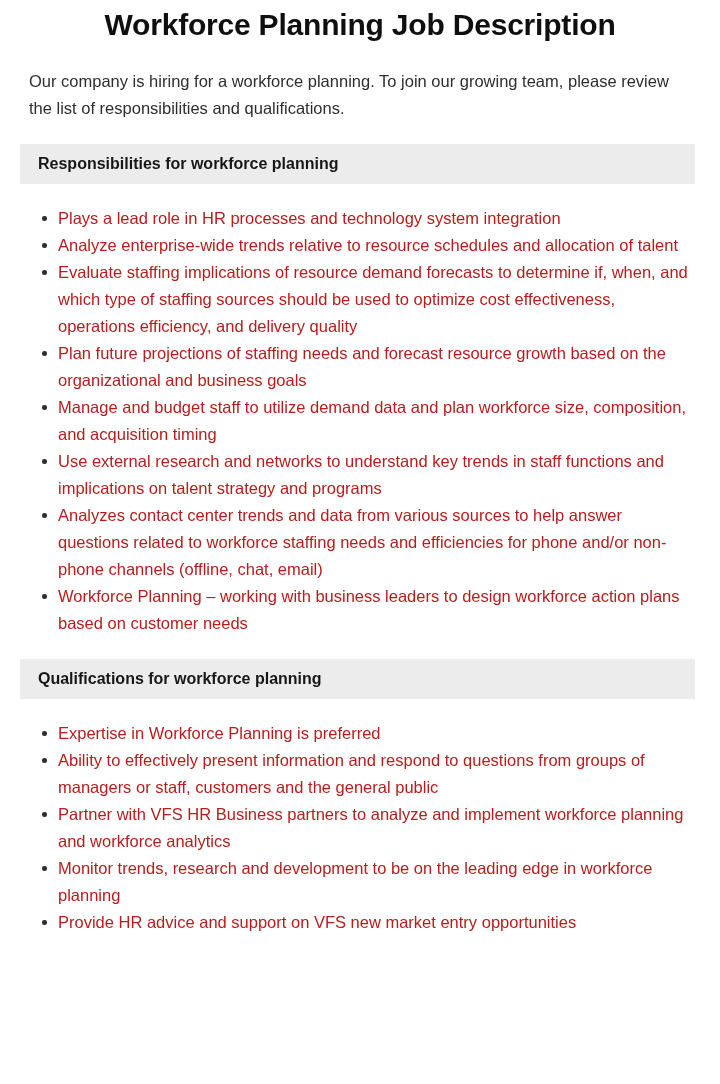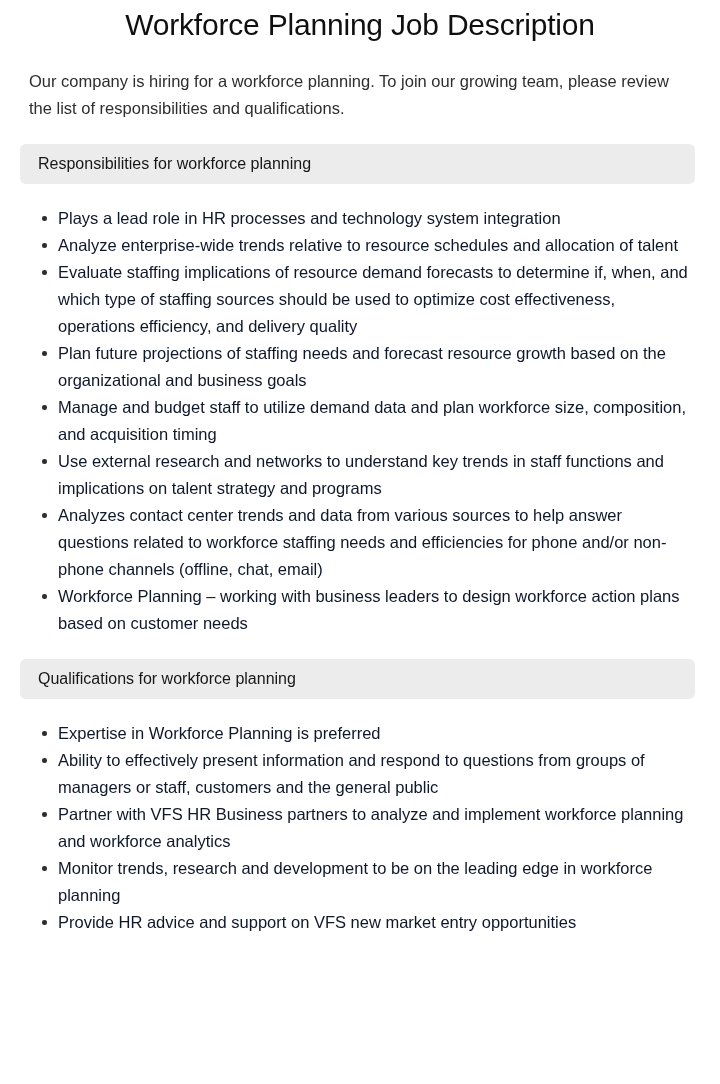--- a/index.html
+++ b/index.html
@@ -20,21 +20,21 @@
   .page {
     width: 720px;
     height: 1084px;
     position: relative;
     background: #ffffff;
     padding: 0;
   }
 
   .doc-title {
     font-size: 30px;
-    font-weight: normal;
+    font-weight: bold;
     text-align: center;
     color: #0f0f0f;
     letter-spacing: -0.2px;
     margin: 0;
     padding: 6px 20px 0 20px;
     line-height: 1.25;
   }
 
   .intro {
     margin: 8px;
@@ -47,45 +47,44 @@
   .section {
     margin: 0;
     padding: 0;
   }
 
   .section-head {
     margin: 22px 25px 0 20px;
     background: #ececec;
     padding: 10px 12px 11px 18px;
     font-size: 16px;
-    font-weight: normal;
+    font-weight: bold;
     color: #171717;
     line-height: 19px;
-    border-radius: 6px;
   }
 
   .bullet-list {
     list-style: none;
     margin: 0;
     padding: 0;
   }
 
   .bullet-list.responsibilities {
     padding-top: 21px;
   }
   .bullet-list.qualifications {
     padding-top: 21px;
   }
 
   .bullet-item {
     position: relative;
     padding: 0 26px 0 58px;
     font-size: 16.5px;
     line-height: 27px;
-    color: #0f172a;
+    color: #b91c1c;
     margin: 0;
   }
 
   .bullet-item::before {
     content: "";
     position: absolute;
     left: 42px;
     top: 11.5px;
     width: 4.5px;
     height: 4.5px;

